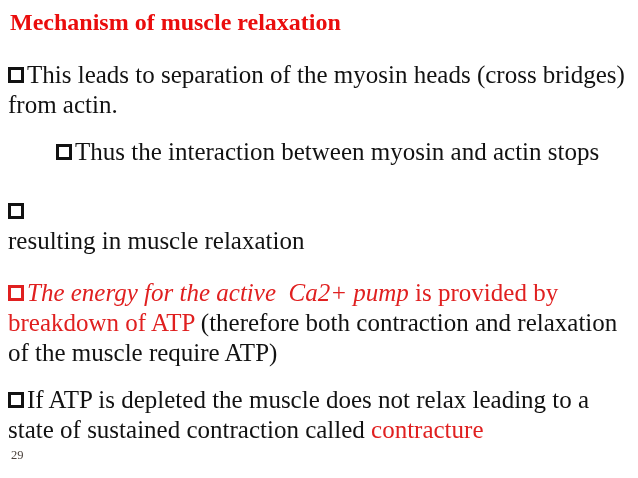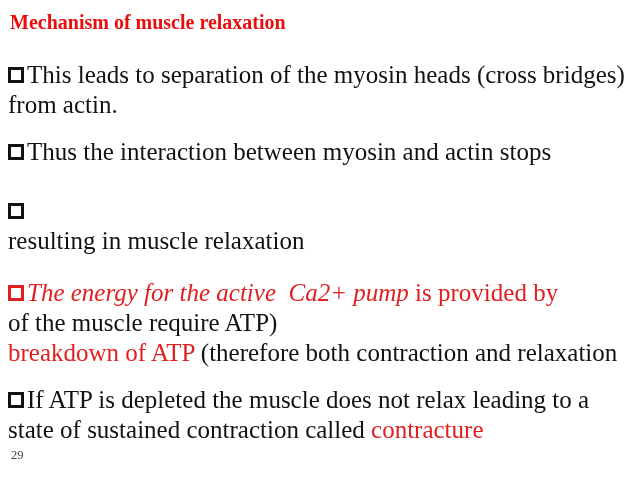--- a/index.html
+++ b/index.html
@@ -12,35 +12,35 @@
     width: 638px;
     height: 478px;
     background: var(--background, #ffffff);
     font-family: "Liberation Serif", "DejaVu Serif", serif;
     color: var(--text-black, #111111);
     overflow: hidden;
     box-sizing: border-box;
     padding: 9px 6px 0 8px;
   }
   .title {
-    font-size: 20px;
+    font-size: 24px;
     line-height: 26px;
     font-weight: bold;
     color: var(--title-red, #ea0d0d);
     padding-left: 2px;
   }
   .para {
     font-size: 25px;
     line-height: 30px;
   }
   .line {
     white-space: pre-wrap;
   }
   .b1 { margin-top: 25px; }
-  .b2 { margin-top: 17px; }
+  .b2 { margin-top: 17px; margin-left: 48px; }
   .b3 { margin-top: 29px; }
   .b4 { margin-top: 22px; }
   .b5 { margin-top: 17px; }
   .red {
     color: var(--body-red, #e02020);
   }
   .red-italic {
     color: var(--body-red, #e02020);
     font-style: italic;
   }
@@ -76,22 +76,22 @@
     <div class="line"><span class="bullet-square"></span><span>Thus the interaction between myosin and actin stops</span></div>
   </div>
 
   <div class="para b3">
     <div class="line"><span class="bullet-square"></span></div>
     <div class="line"><span>resulting in muscle relaxation</span></div>
   </div>
 
   <div class="para b4">
     <div class="line"><span class="bullet-square red"></span><span class="red-italic">The energy for the active  Ca2+ pump</span><span class="red"> is provided by</span></div>
+    <div class="line"><span class="red">breakdown of ATP </span><span>(therefore both contraction and relaxation</span></div>
     <div class="line"><span>of the muscle require ATP)</span></div>
-    <div class="line"><span class="red">breakdown of ATP </span><span>(therefore both contraction and relaxation</span></div>
   </div>
 
   <div class="para b5">
     <div class="line"><span class="bullet-square"></span><span>If ATP is depleted the muscle does not relax leading to a</span></div>
     <div class="line"><span>state of sustained contraction called </span><span class="red">contracture</span></div>
   </div>
 
   <div class="page-number">29</div>
 
 </div>

